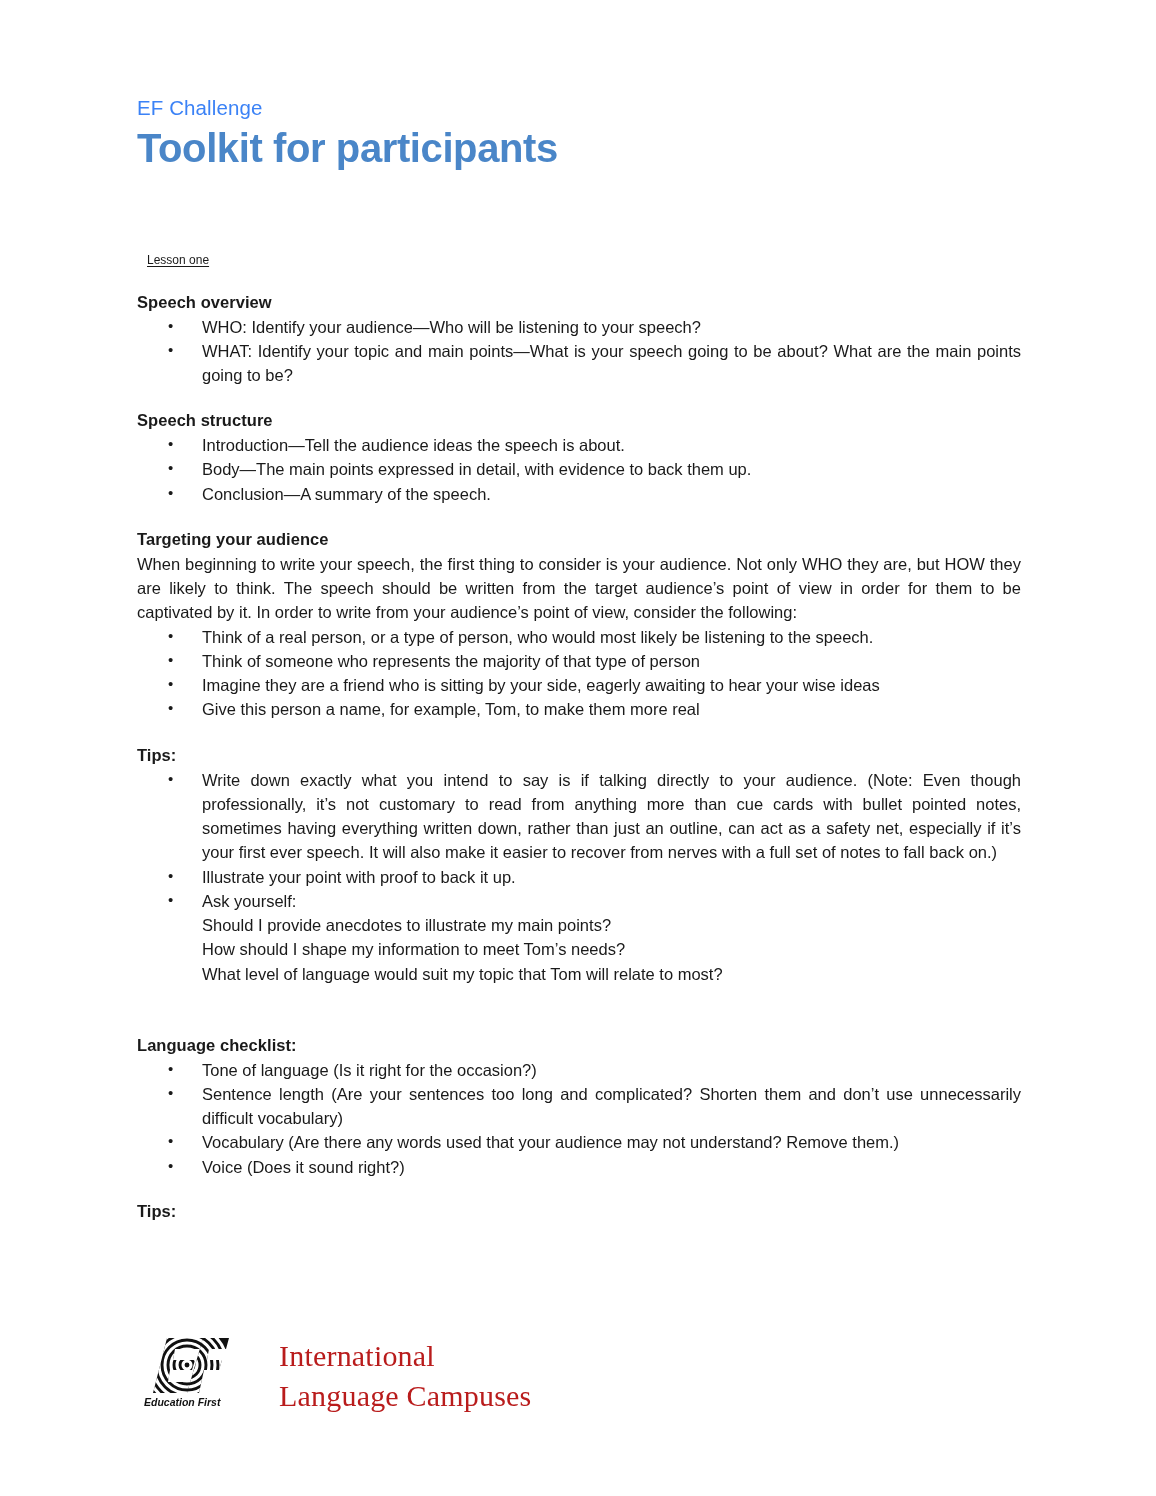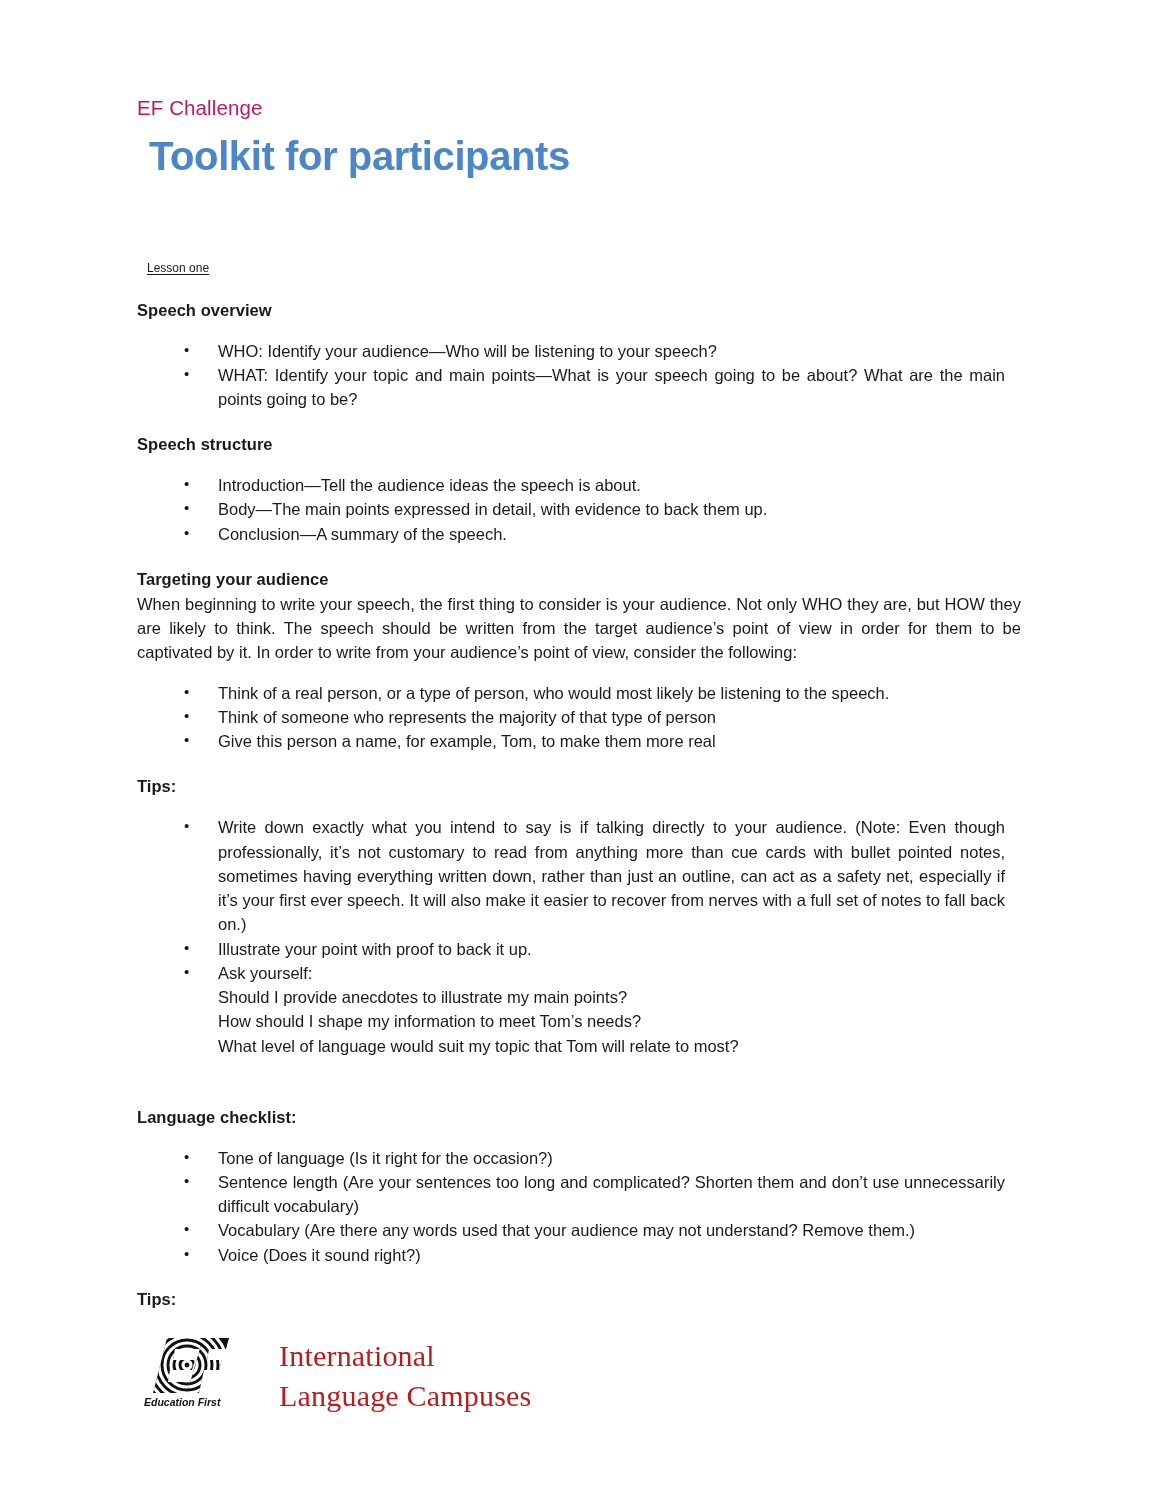--- a/index.html
+++ b/index.html
@@ -24,32 +24,32 @@
     position: absolute;
     left: 137px;
     top: 95px;
     width: 884px;
   }
 
   
   .kicker {
     font-size: 20.5px;
     font-weight: 400;
-    color: #be185d;
+    color: #3b82f6;
     letter-spacing: 0.1px;
     line-height: 1.25;
     margin: 0 0 4px 0;
   }
   .main-title {
     font-size: 40px;
     font-weight: 700;
     color: #4a86c8;
     letter-spacing: -0.4px;
     line-height: 1.15;
-    margin: 12px;
+    margin: 0;
   }
 
   
   .lesson-label {
     margin: 80px 0 0 10px;
     font-size: 12px;
     font-weight: 400;
     text-decoration: underline;
     text-underline-offset: 2px;
     line-height: 1.5;
@@ -76,21 +76,21 @@
     line-height: 1.47;
     margin: 0;
     text-align: justify;
     text-justify: inter-word;
     letter-spacing: 0.01px;
   }
 
   
   ul.bullets {
     list-style: none;
-    margin: 16px;
+    margin: 0;
     padding: 0;
   }
   ul.bullets > li {
     position: relative;
     padding-left: 65px;
     font-size: 16.5px;
     line-height: 1.47;
     margin: 0;
     text-align: left;
   }
@@ -171,20 +171,21 @@
         <li>Conclusion—A summary of the speech.</li>
       </ul>
     </div>
 
     <div class="section">
       <h2 class="heading">Targeting your audience</h2>
       <p class="para">When beginning to write your speech, the first thing to consider is your audience. Not only WHO they are, but HOW they are likely to think. The speech should be written from the target audience’s point of view in order for them to be captivated by it. In order to write from your audience’s point of view, consider the following:</p>
       <ul class="bullets">
         <li>Think of a real person, or a type of person, who would most likely be listening to the speech.</li>
         <li>Think of someone who represents the majority of that type of person</li>
+        <li>Imagine they are a friend who is sitting by your side, eagerly awaiting to hear your wise ideas</li>
         <li>Give this person a name, for example, Tom, to make them more real</li>
       </ul>
     </div>
 
     <div class="section">
       <h2 class="heading">Tips:</h2>
       <ul class="bullets">
         <li class="justify">Write down exactly what you intend to say is if talking directly to your audience. (Note: Even though professionally, it’s not customary to read from anything more than cue cards with bullet pointed notes, sometimes having everything written down, rather than just an outline, can act as a safety net, especially if it’s your first ever speech. It will also make it easier to recover from nerves with a full set of notes to fall back on.)</li>
         <li>Illustrate your point with proof to back it up.</li>
         <li>

